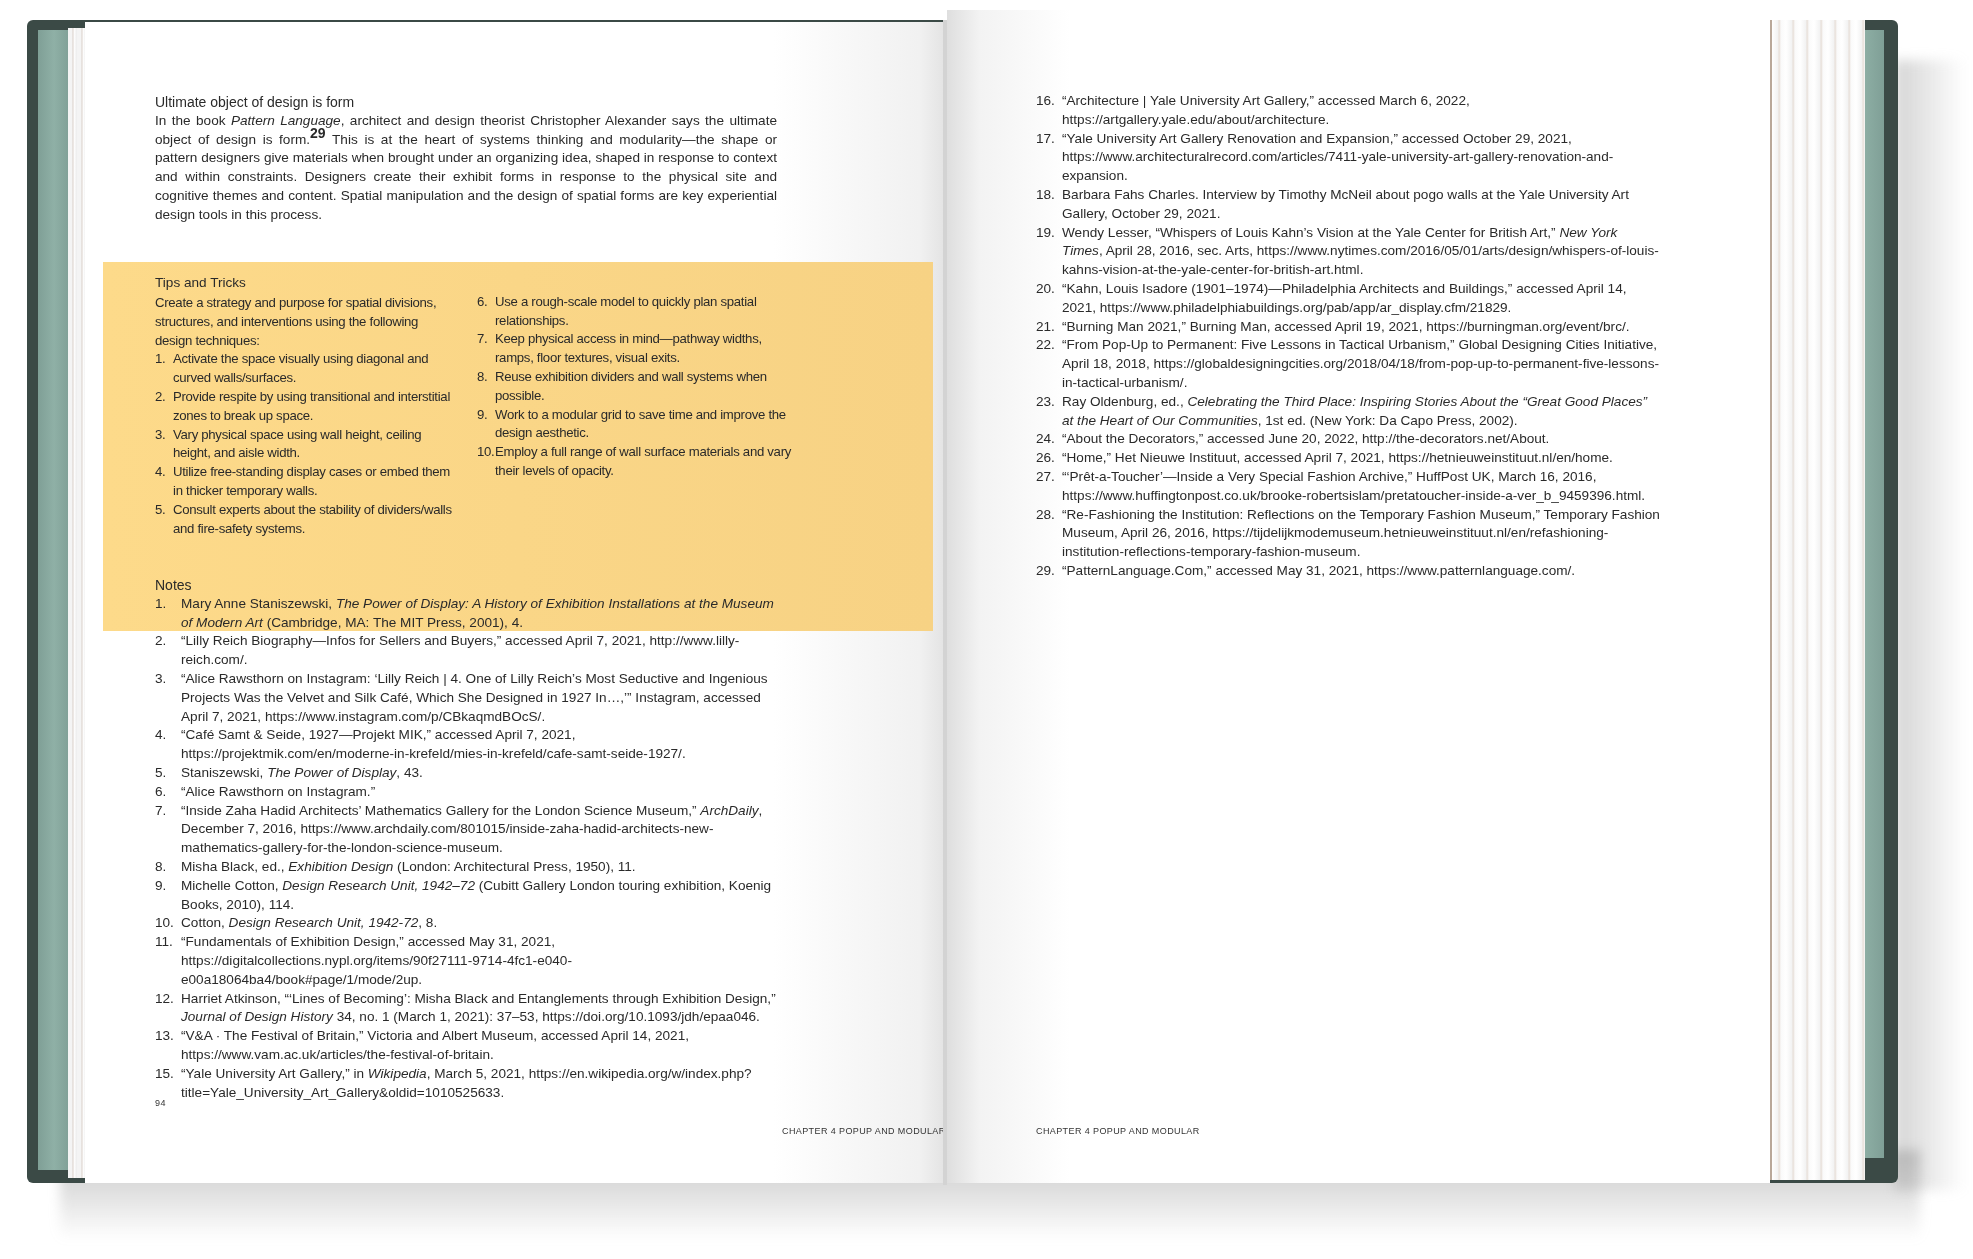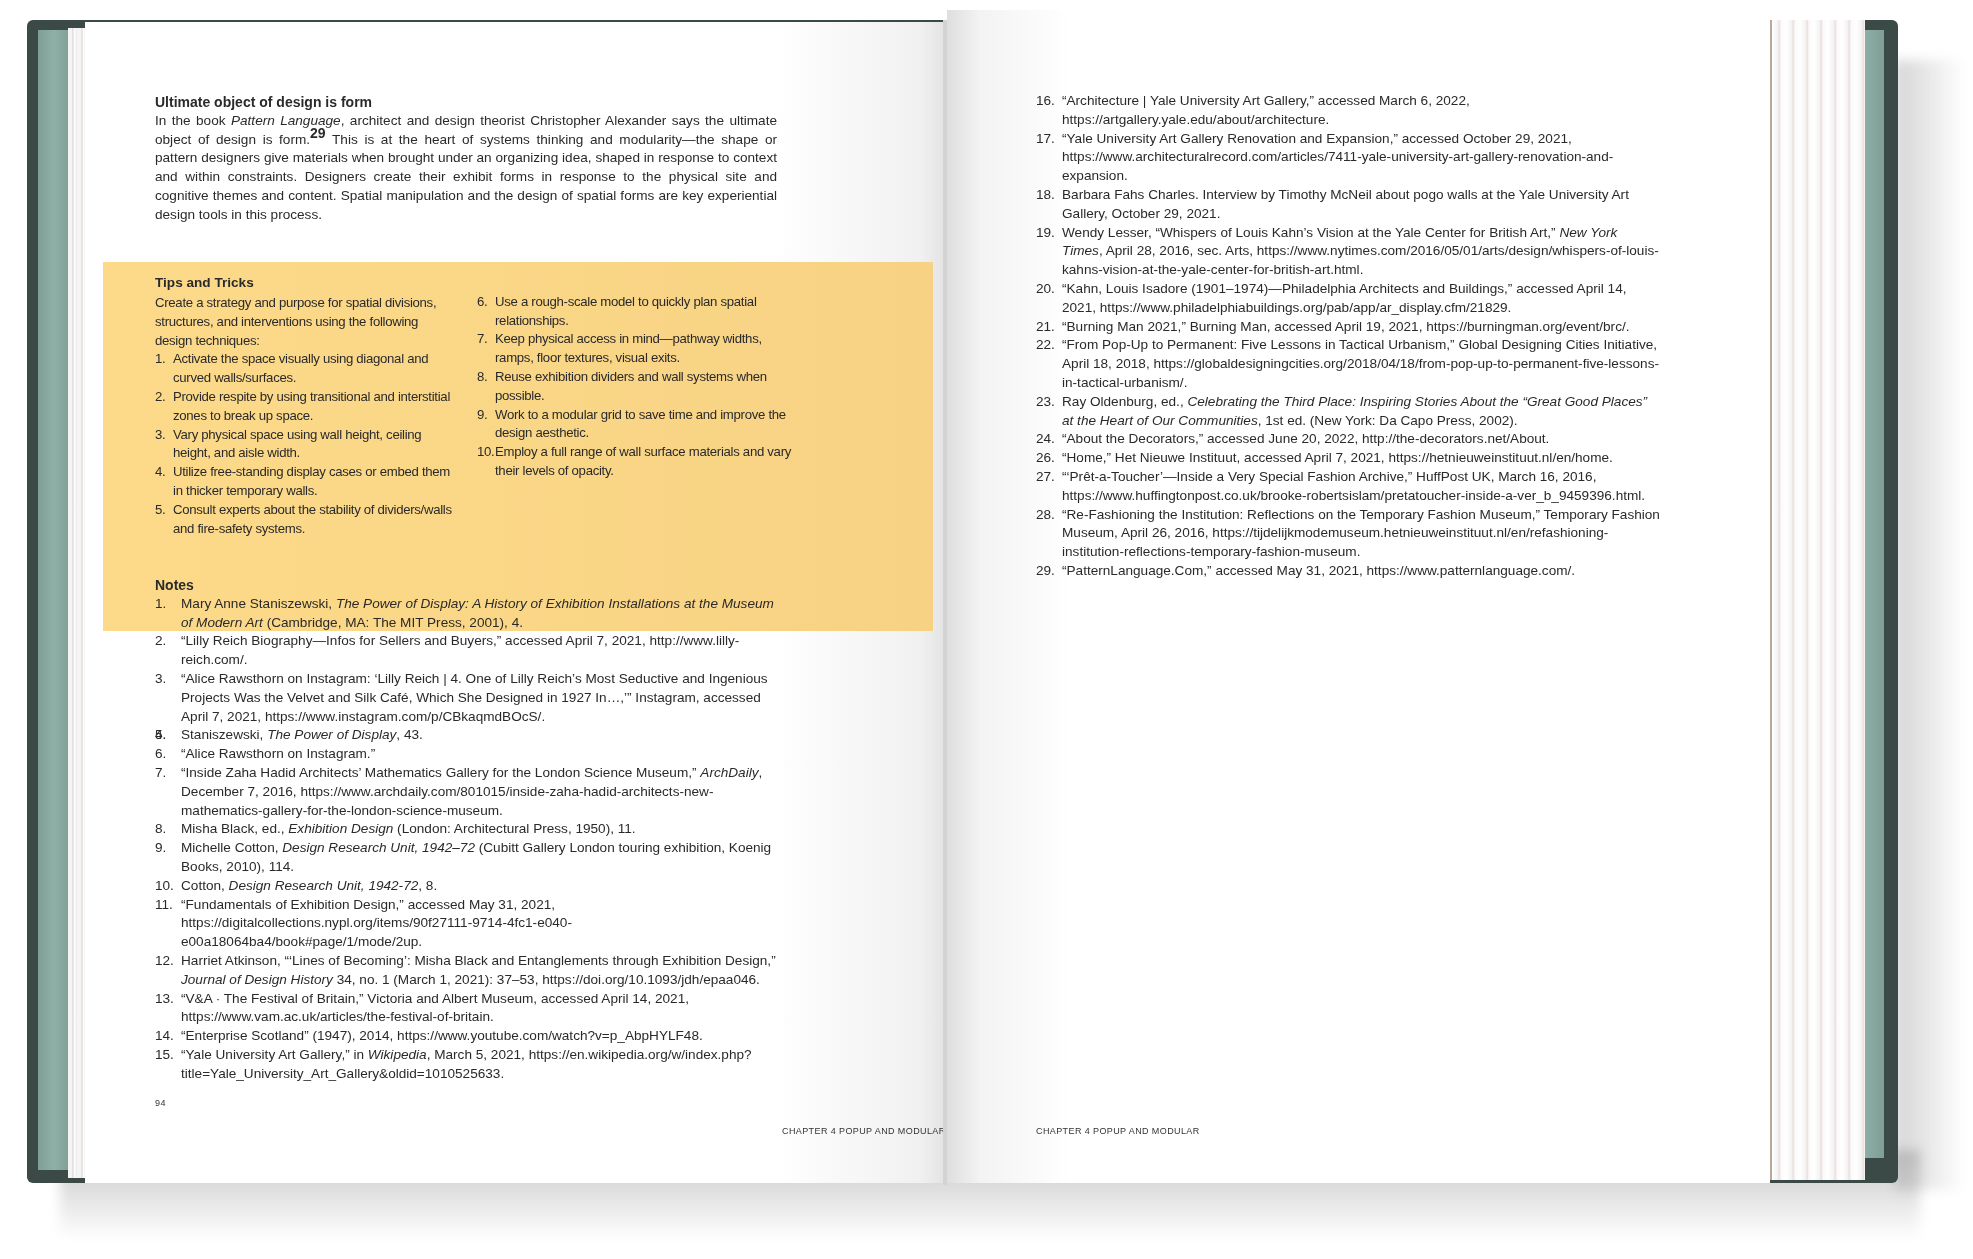--- a/index.html
+++ b/index.html
@@ -43,21 +43,21 @@
   .page {
     position:absolute; background:#ffffff;
   }
   .page-left { left:85px; top:22px; width:860px; height:1161px;
     background:linear-gradient(to right,#ffffff 0%,#ffffff 80%,#f1f1f1 97%,#e3e3e3 100%); }
   .page-right { left:947px; top:10px; width:823px; height:1173px;
     background:linear-gradient(to right,#dedede 0%,#f3f3f3 4%,#ffffff 15%,#ffffff 100%); }
   .gutter { position:absolute; left:943px; top:20px; width:4px; height:1165px; background:#d3d3d3; }
 
   .content { position:absolute; font-size:13.6px; line-height:18.8px; }
-  .h { font-weight:bold; font-size:14px; }
+  .h { font-weight:normal; font-size:14px; }
   .para { text-align:justify; }
   .sup { font-size:14px; vertical-align:super; line-height:0;font-weight:bold; }
 
   .tips {
     position:absolute; left:103px; top:262px; width:830px; height:369px;
     background:linear-gradient(to right,#fdda8a,#f7d284);
   }
   .tips-inner {
     position:absolute; left:52px; top:12px;
     font-family:"Liberation Sans Narrow","Liberation Sans", sans-serif;
@@ -120,31 +120,30 @@
     </div>
   </div>
 </div>
 
 <div class="content" style="left:155px; top:576px; width:622px;">
   <div class="h">Notes</div>
   <ol class="notes" id="notes-left">
       <li><span class="n">1.</span><span>Mary Anne Staniszewski, </span><span class="i">The Power of Display: A History of Exhibition Installations at the Museum of Modern Art</span><span> (Cambridge, MA: The MIT Press, 2001), 4.</span></li>
       <li><span class="n">2.</span><span>“Lilly Reich Biography—Infos for Sellers and Buyers,” accessed April 7, 2021, http://www.lilly-reich.com/.</span><span class="i"></span><span></span></li>
       <li><span class="n">3.</span><span>“Alice Rawsthorn on Instagram: ‘Lilly Reich | 4. One of Lilly Reich’s Most Seductive and Ingenious Projects Was the Velvet and Silk Café, Which She Designed in 1927 In…,’” Instagram, accessed April 7, 2021, https://www.instagram.com/p/CBkaqmdBOcS/.</span><span class="i"></span><span></span></li>
-      <li><span class="n">4.</span><span class="i"></span><span></span></li>
+      <li><span class="n">4.</span><span>“Café Samt &amp; Seide, 1927—Projekt MIK,” accessed April 7, 2021, https://projektmik.com/en/moderne-in-krefeld/mies-in-krefeld/cafe-samt-seide-1927/.</span><span class="i"></span><span></span></li>
       <li><span class="n">5.</span><span>Staniszewski, </span><span class="i">The Power of Display</span><span>, 43.</span></li>
       <li><span class="n">6.</span><span>“Alice Rawsthorn on Instagram.”</span><span class="i"></span><span></span></li>
       <li><span class="n">7.</span><span>“Inside Zaha Hadid Architects’ Mathematics Gallery for the London Science Museum,” </span><span class="i">ArchDaily</span><span>, December 7, 2016, https://www.archdaily.com/801015/inside-zaha-hadid-architects-new-mathematics-gallery-for-the-london-science-museum.</span></li>
       <li><span class="n">8.</span><span>Misha Black, ed., </span><span class="i">Exhibition Design</span><span> (London: Architectural Press, 1950), 11.</span></li>
       <li><span class="n">9.</span><span>Michelle Cotton, </span><span class="i">Design Research Unit, 1942–72</span><span> (Cubitt Gallery London touring exhibition, Koenig Books, 2010), 114.</span></li>
       <li><span class="n">10.</span><span>Cotton, </span><span class="i">Design Research Unit, 1942-72</span><span>, 8.</span></li>
       <li><span class="n">11.</span><span>“Fundamentals of Exhibition Design,” accessed May 31, 2021, https://digitalcollections.nypl.org/items/90f27111-9714-4fc1-e040-e00a18064ba4/book#page/1/mode/2up.</span><span class="i"></span><span></span></li>
       <li><span class="n">12.</span><span>Harriet Atkinson, “‘Lines of Becoming’: Misha Black and Entanglements through Exhibition Design,” </span><span class="i">Journal of Design History</span><span> 34, no. 1 (March 1, 2021): 37–53, https://doi.org/10.1093/jdh/epaa046.</span></li>
       <li><span class="n">13.</span><span>“V&amp;A · The Festival of Britain,” Victoria and Albert Museum, accessed April 14, 2021, https://www.vam.ac.uk/articles/the-festival-of-britain.</span><span class="i"></span><span></span></li>
-      <li><span class="n">14.</span><span>“Enterprise Scotland” (1947), 2014, https://www.youtube.com/watch?v=p_AbpHYLF48.</span><span class="i"></span><span></span></li>
       <li><span class="n">15.</span><span>“Yale University Art Gallery,” in </span><span class="i">Wikipedia</span><span>, March 5, 2021, https://en.wikipedia.org/w/index.php?title=Yale_University_Art_Gallery&amp;oldid=1010525633.</span></li>
     </ol>
 </div>
 
 <div class="folio" style="left:155px; top:1098px;">94</div>
 <div class="folio" style="left:782px; top:1126px;">CHAPTER 4   POPUP AND MODULAR</div>
 
 <div class="gutter"></div>
 
 <div class="page page-right"></div>

